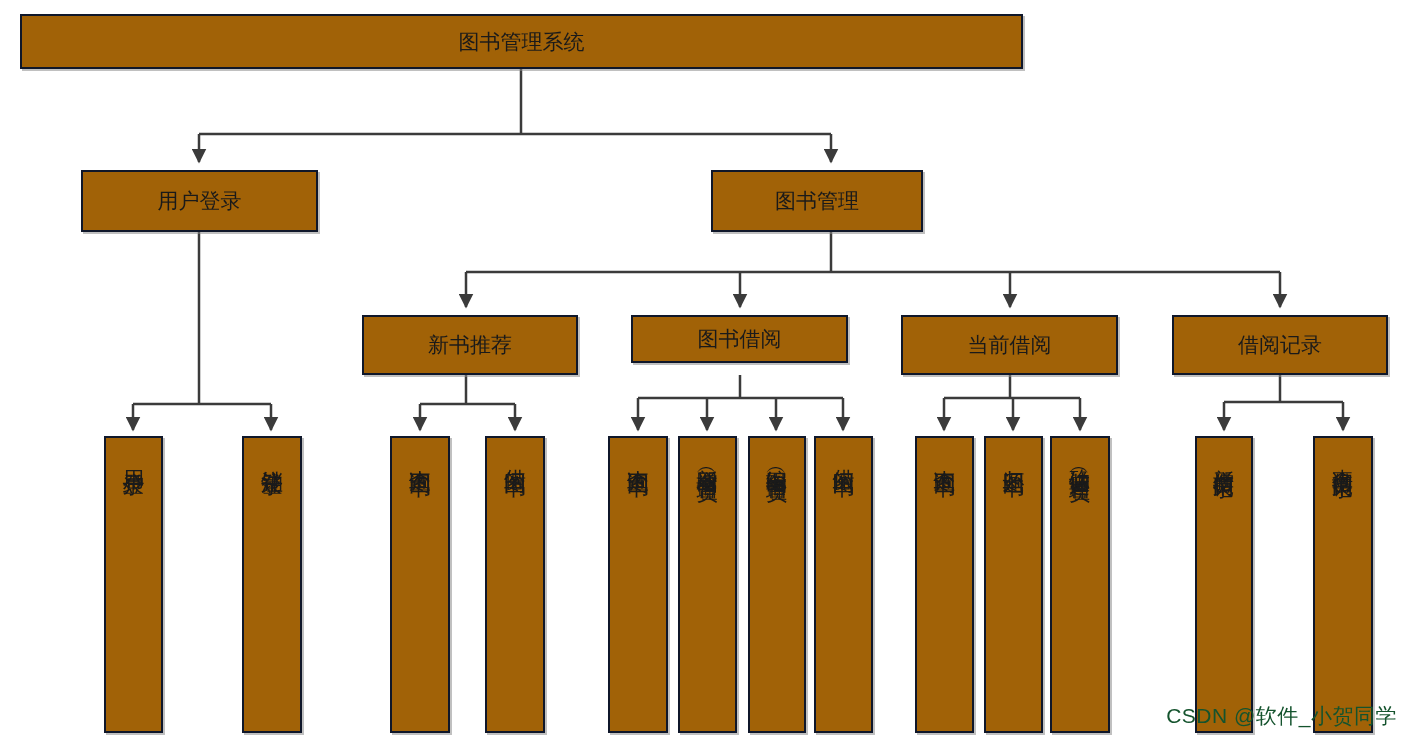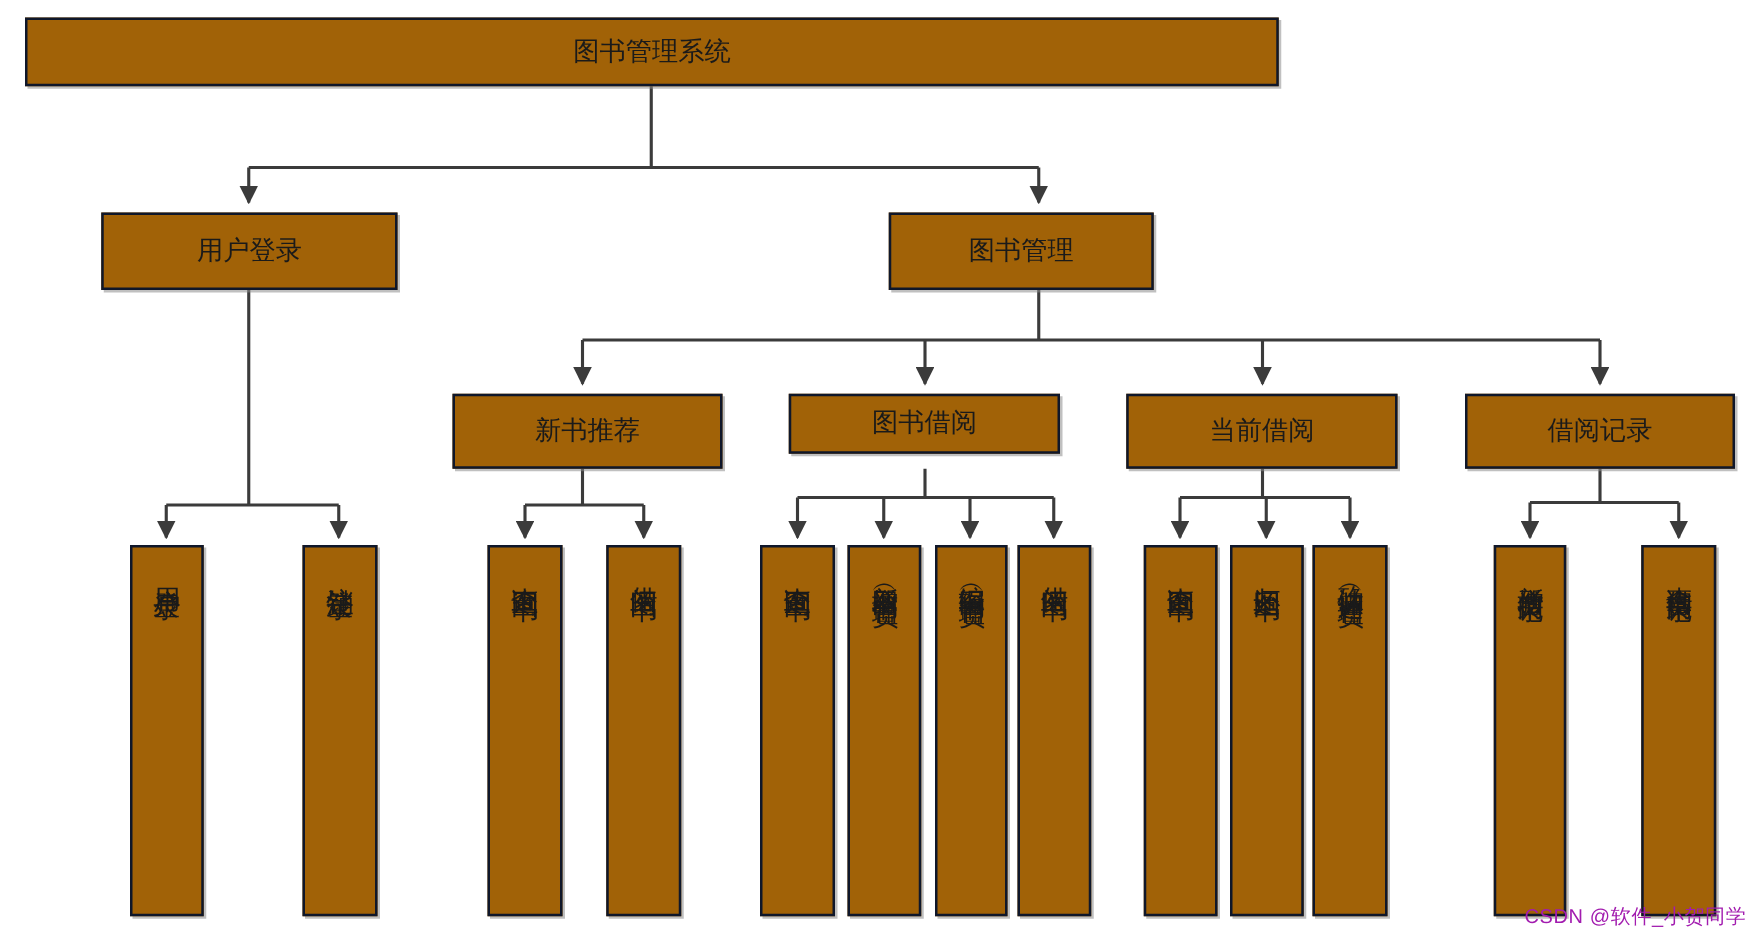--- a/index.html
+++ b/index.html
@@ -56,23 +56,23 @@
     font-size: 22px;
     letter-spacing: 2px;
     line-height: 1.0;
   }
   .node.vert.tall .label {
     font-size: 21px;
   }
   #watermark {
     position: absolute;
     right: 8px;
-    bottom: 3px;
-    font-size: 16px;
-    color: #a21caf;
+    bottom: 17px;
+    font-size: 21px;
+    color: #14532d;
     letter-spacing: 0.5px;
     white-space: nowrap;
   }
 </style>
 </head>
 <body>
 
 <div id="canvas">
 
   <svg id="wires" viewBox="0 0 1405 747" xmlns="http://www.w3.org/2000/svg">

